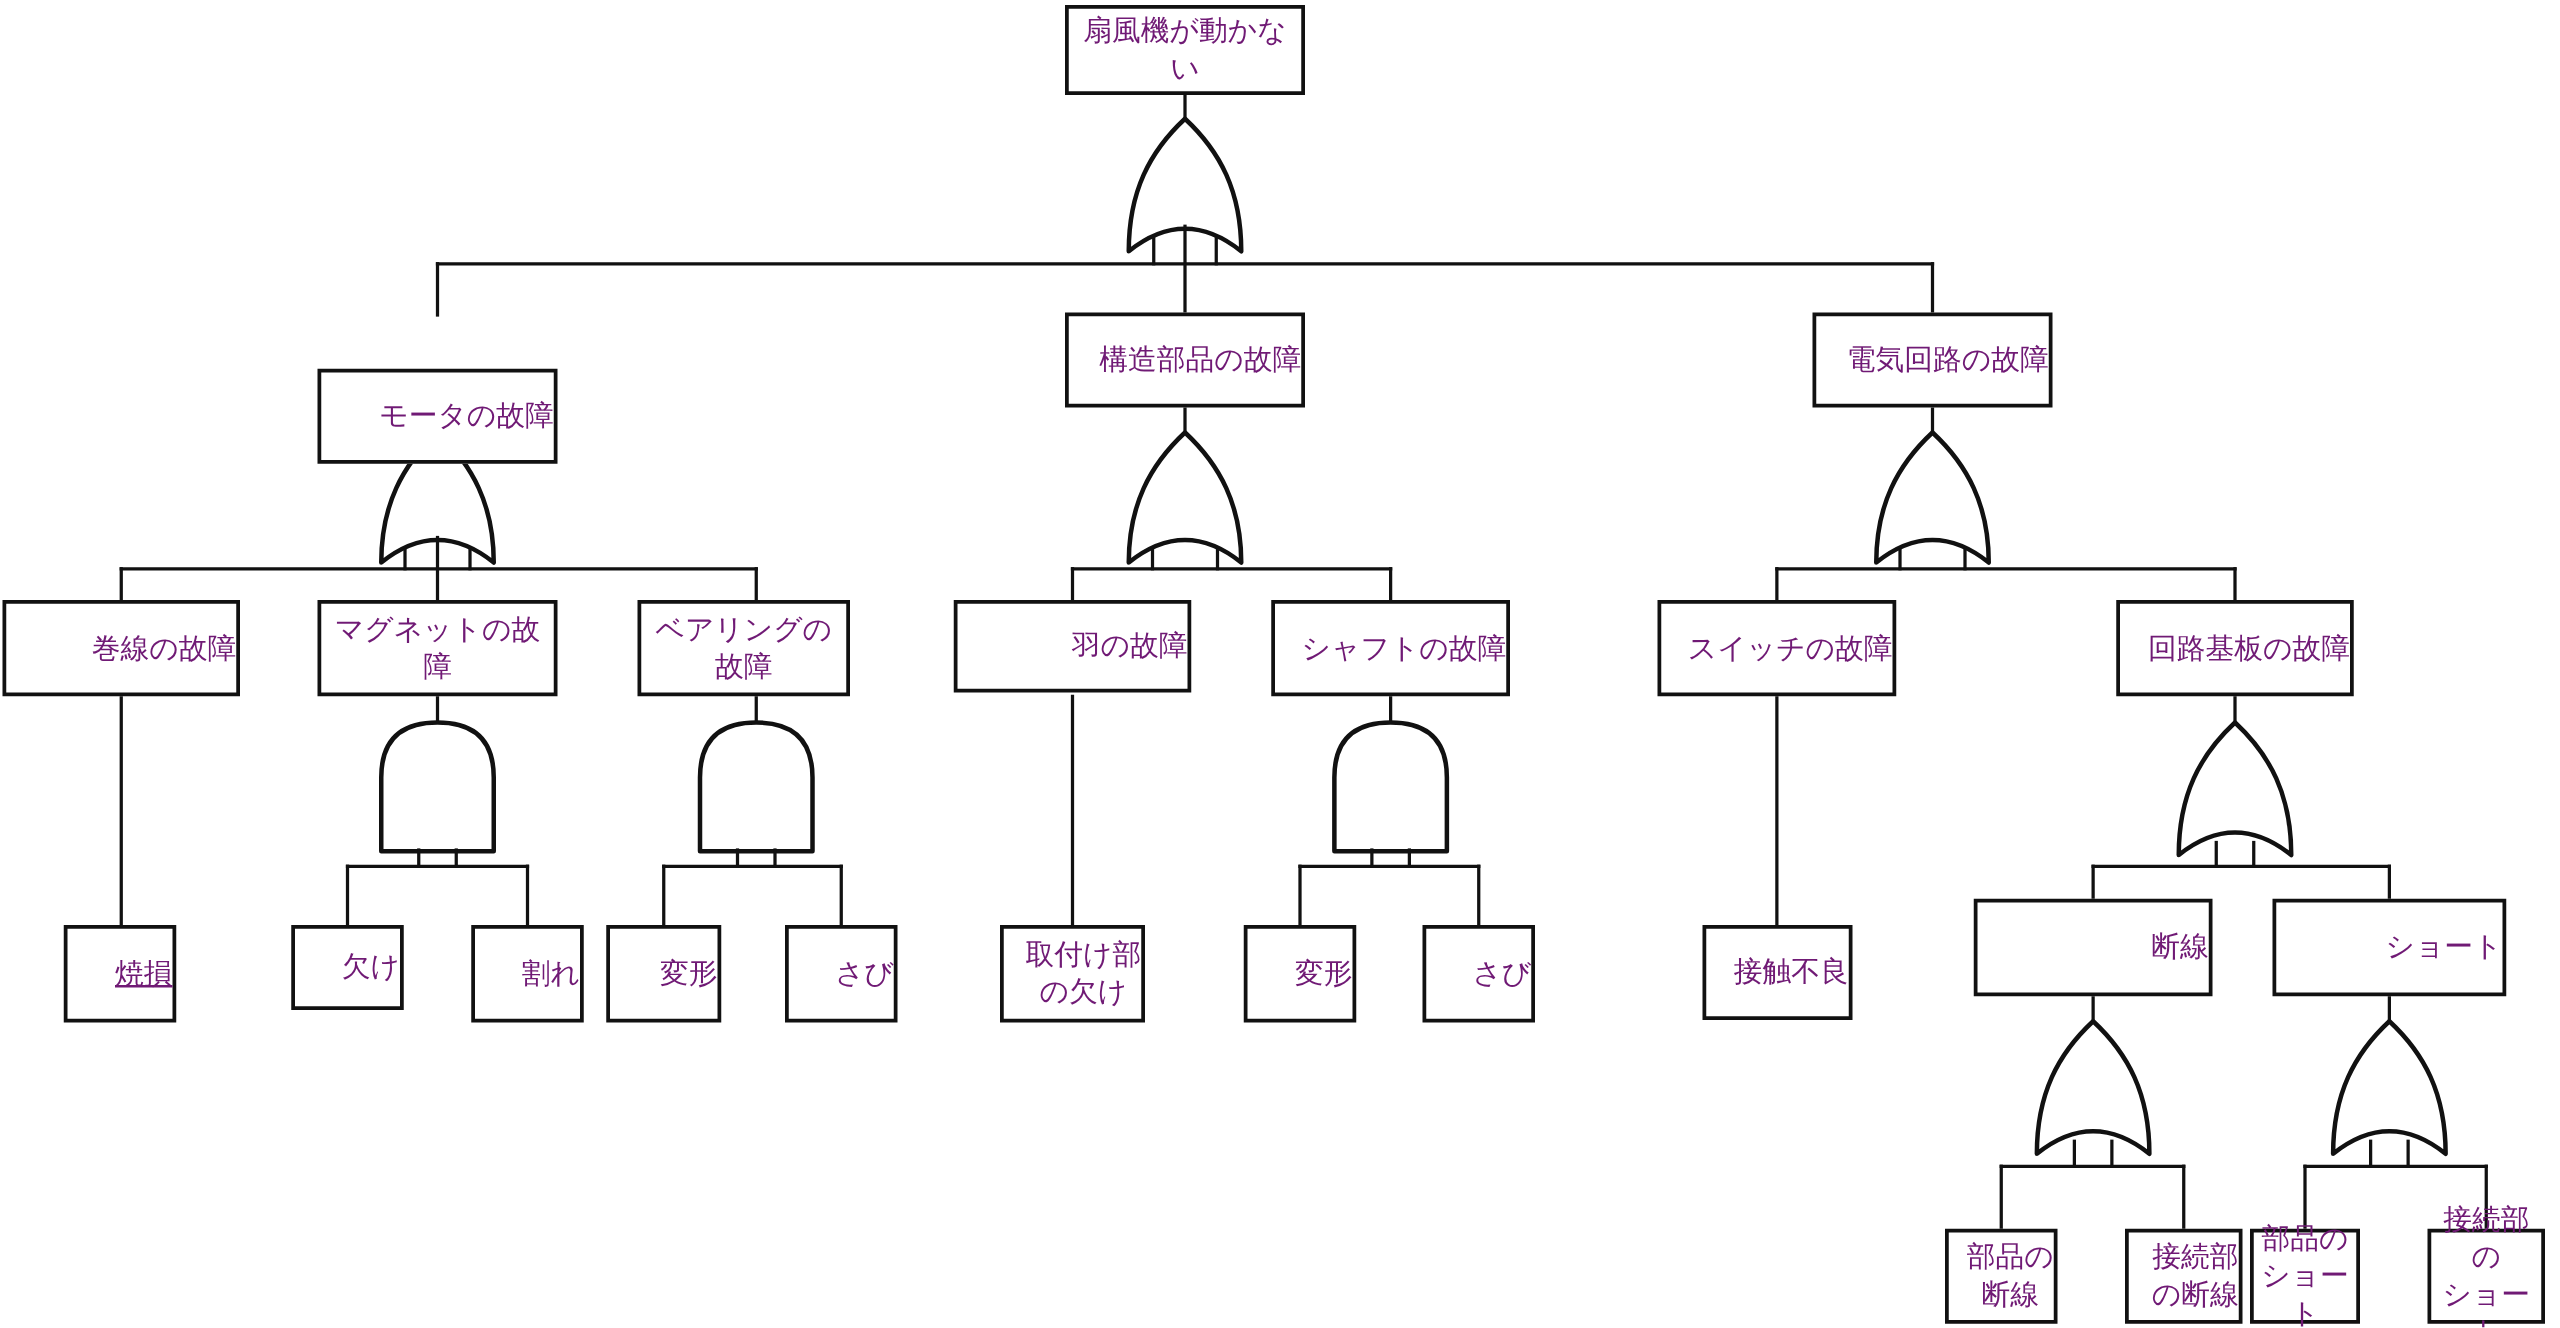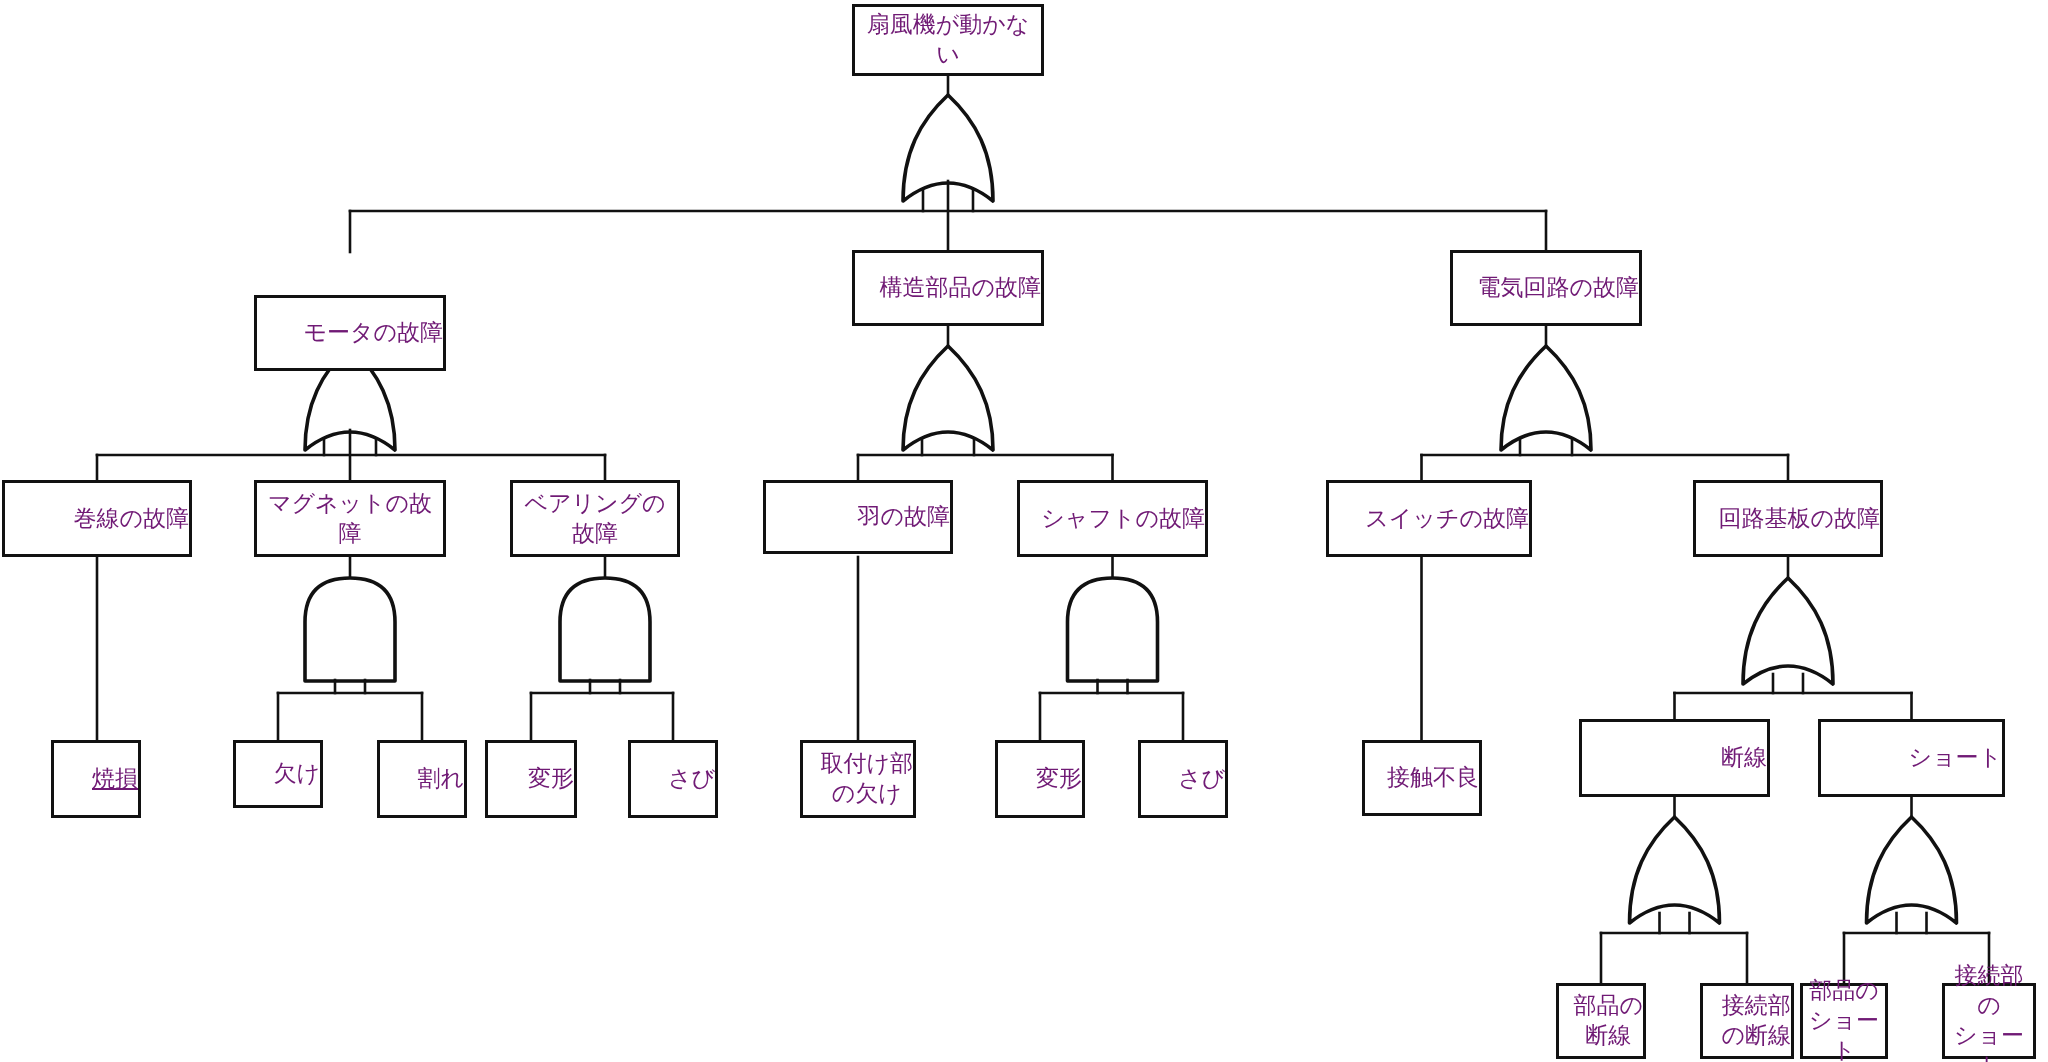--- a/index.html
+++ b/index.html
@@ -160,21 +160,21 @@
       </div>
       <div class="node" style="left: 510px; top: 480px; width: 170px; height: 77px;">
         <span>ベアリングの故障</span>
       </div>
       <div class="node" style="left: 763px; top: 480px; width: 190px; height: 74px;">
         <span>羽の故障</span>
       </div>
       <div class="node" style="left: 1017px; top: 480px; width: 191px; height: 77px;">
         <span>シャフトの故障</span>
       </div>
-      <div class="node" style="left: 1326px; top: 480px; width: 206px; height: 77px;">
+      <div class="node" style="left: 1326px; top: 480px; width: 191px; height: 77px;">
         <span>スイッチの故障</span>
       </div>
       <div class="node" style="left: 1693px; top: 480px; width: 190px; height: 77px;">
         <span>回路基板の故障</span>
       </div>
       <div class="node" style="left: 51px; top: 740px; width: 90px; height: 78px; text-decoration: underline;">
         <span>焼損</span>
       </div>
       <div class="node" style="left: 233px; top: 740px; width: 90px; height: 68px;">
         <span>欠け</span>

